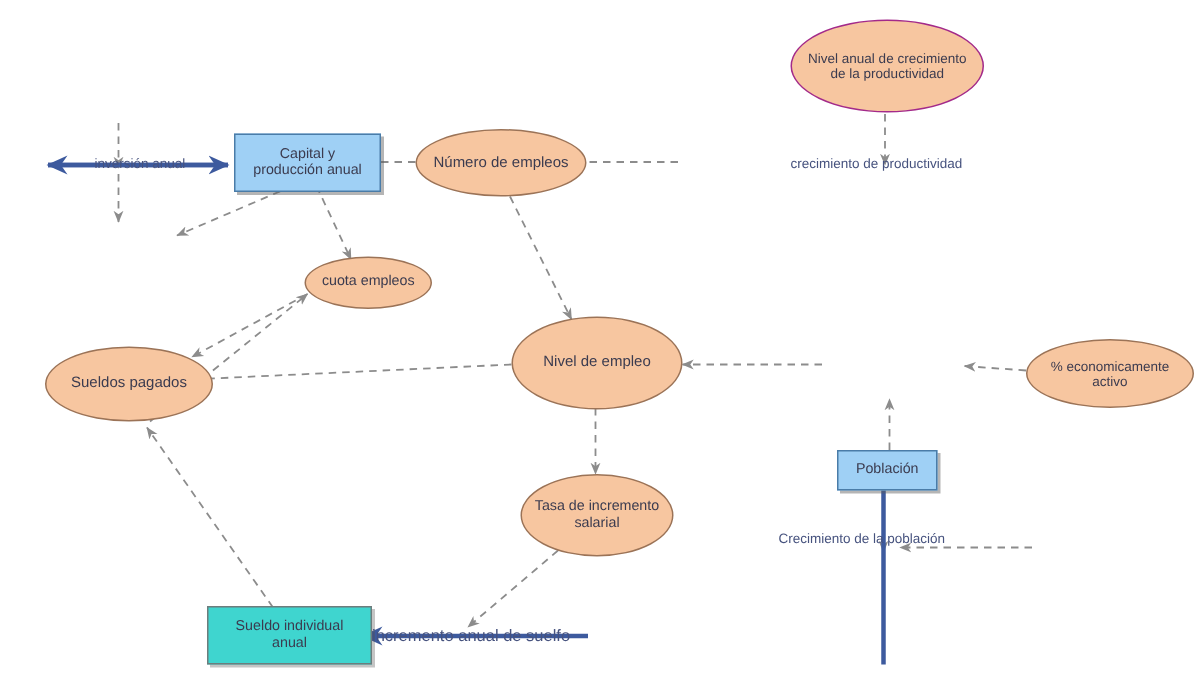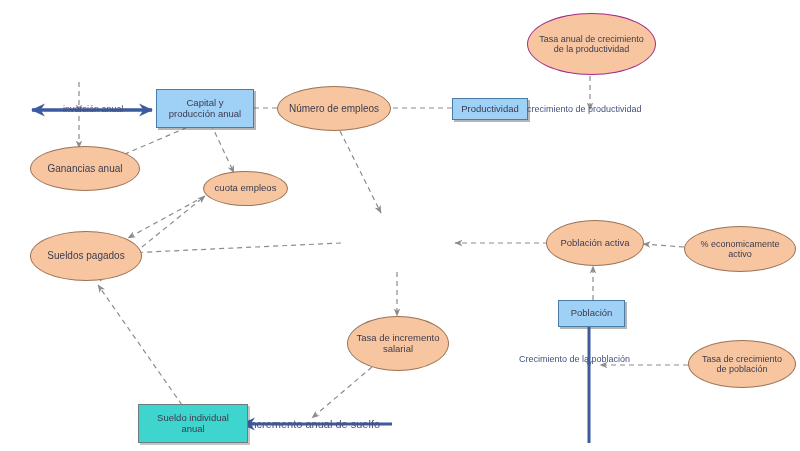--- a/index.html
+++ b/index.html
@@ -133,64 +133,54 @@
 
   <div class="node rect-blue" style="left:156px; top:89px; width:98px; height:39px; font-size:9.5px;">
     <span class="lbl">Capital y
 producción anual</span>
   </div>
 
   <div class="node ellipse" style="left:277px; top:86px; width:114px; height:45px; font-size:10px;">
     <span class="lbl">Número de empleos</span>
   </div>
 
-  <div class="node rect-blue" style="left:452px; top:98px; width:76px; height:22px; font-size:9.5px;">
-    <span class="lbl">Productividad</span>
-  </div>
 
   <div class="node ellipse accent" style="left:527px; top:13px; width:129px; height:62px; font-size:9px;">
-    <span class="lbl">Tasa anual de crecimiento
+    <span class="lbl">Nivel anual de crecimiento
 de la productividad</span>
   </div>
 
-  <div class="node ellipse" style="left:30px; top:146px; width:110px; height:45px; font-size:10px;">
-    <span class="lbl">Ganancias anual</span>
-  </div>
 
   <div class="node ellipse" style="left:203px; top:171px; width:85px; height:35px; font-size:9.5px;">
     <span class="lbl">cuota empleos</span>
   </div>
 
-
-  <div class="node ellipse" style="left:546px; top:220px; width:98px; height:46px; font-size:9.5px;">
-    <span class="lbl">Población activa</span>
-  </div>
+  <div class="node ellipse" style="left:341px; top:211px; width:114px; height:62px; font-size:10px;">
+    <span class="lbl">Nivel de empleo</span>
+  </div>
+
 
   <div class="node ellipse" style="left:684px; top:226px; width:112px; height:46px; font-size:9px;">
     <span class="lbl">% economicamente
 activo</span>
   </div>
 
   <div class="node ellipse" style="left:30px; top:231px; width:112px; height:50px; font-size:10px;">
     <span class="lbl">Sueldos pagados</span>
   </div>
 
   <div class="node rect-blue" style="left:558px; top:300px; width:67px; height:27px; font-size:9.5px;">
     <span class="lbl">Población</span>
   </div>
 
   <div class="node ellipse" style="left:347px; top:316px; width:102px; height:55px; font-size:9.5px;">
     <span class="lbl">Tasa de incremento
 salarial</span>
   </div>
 
-  <div class="node ellipse" style="left:688px; top:340px; width:108px; height:48px; font-size:9px;">
-    <span class="lbl">Tasa de crecimiento
-de población</span>
-  </div>
 
   <div class="node rect-teal" style="left:138px; top:404px; width:110px; height:39px; font-size:9.5px;">
     <span class="lbl">Sueldo individual
 anual</span>
   </div>
 
   <div class="edge-label" style="left:46px; top:104px; font-size:9px;margin-left:17px;">
     <span>inversión anual</span>
   </div>
 

